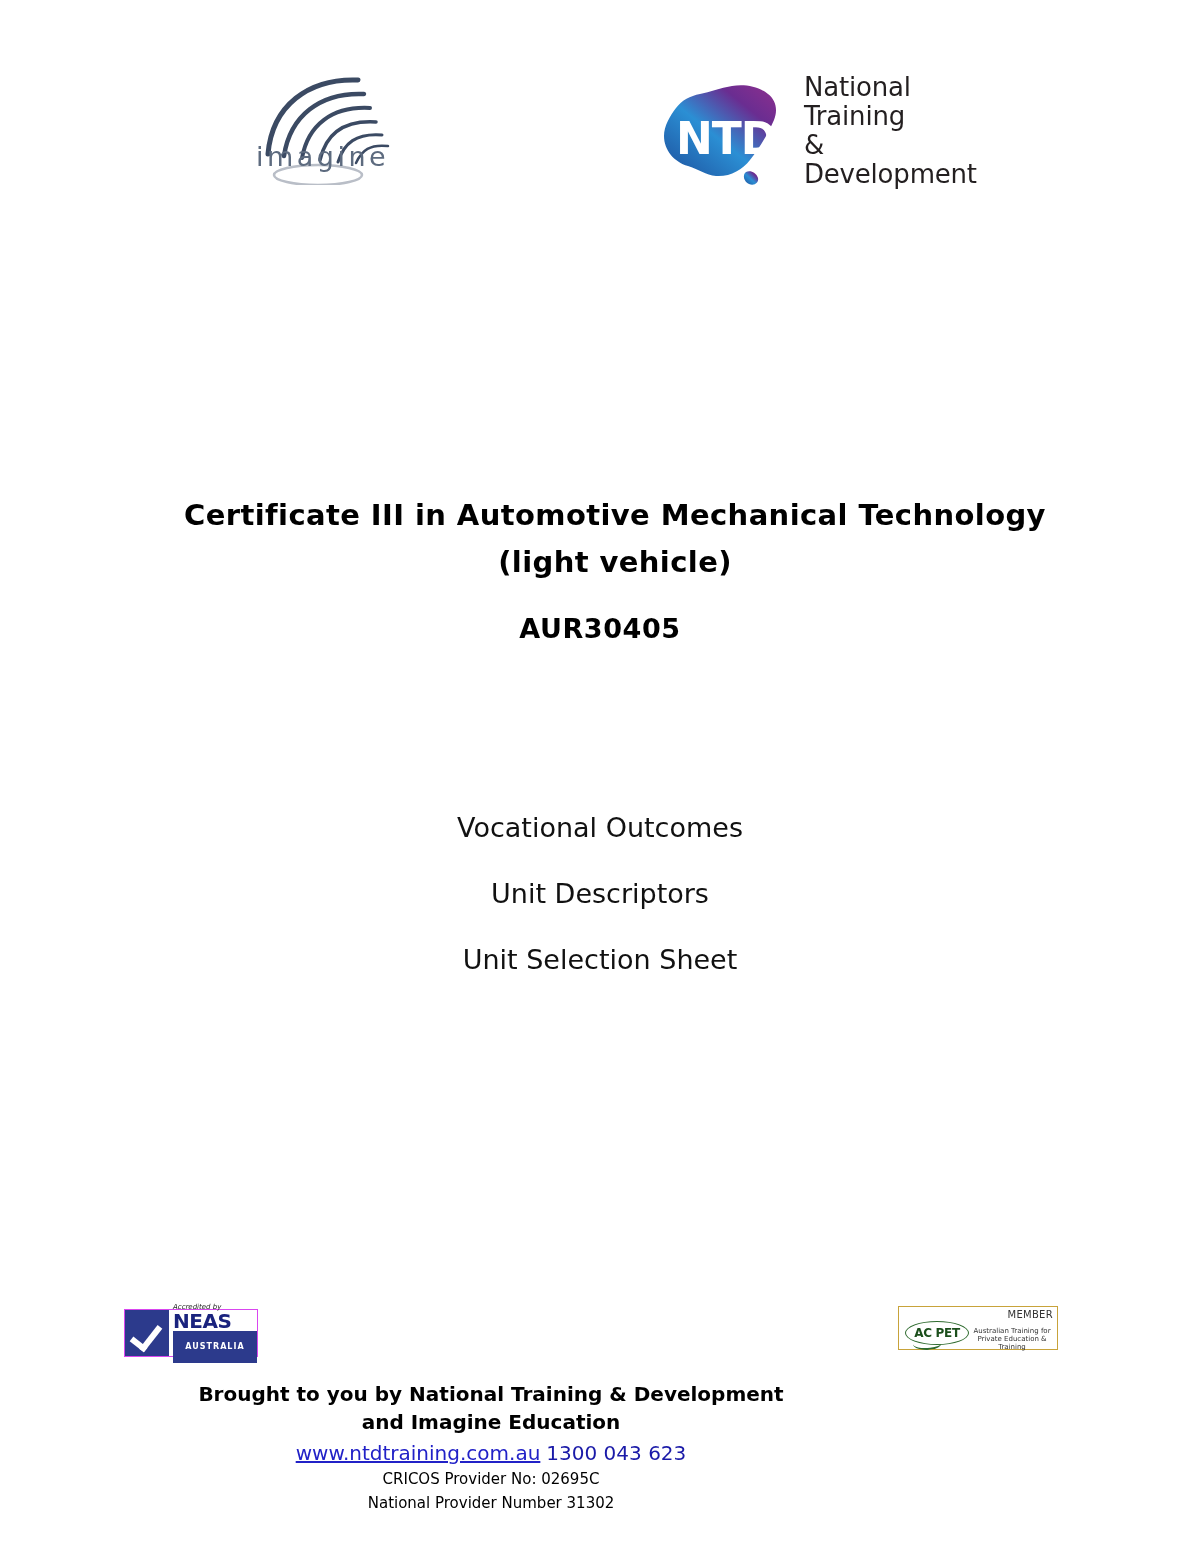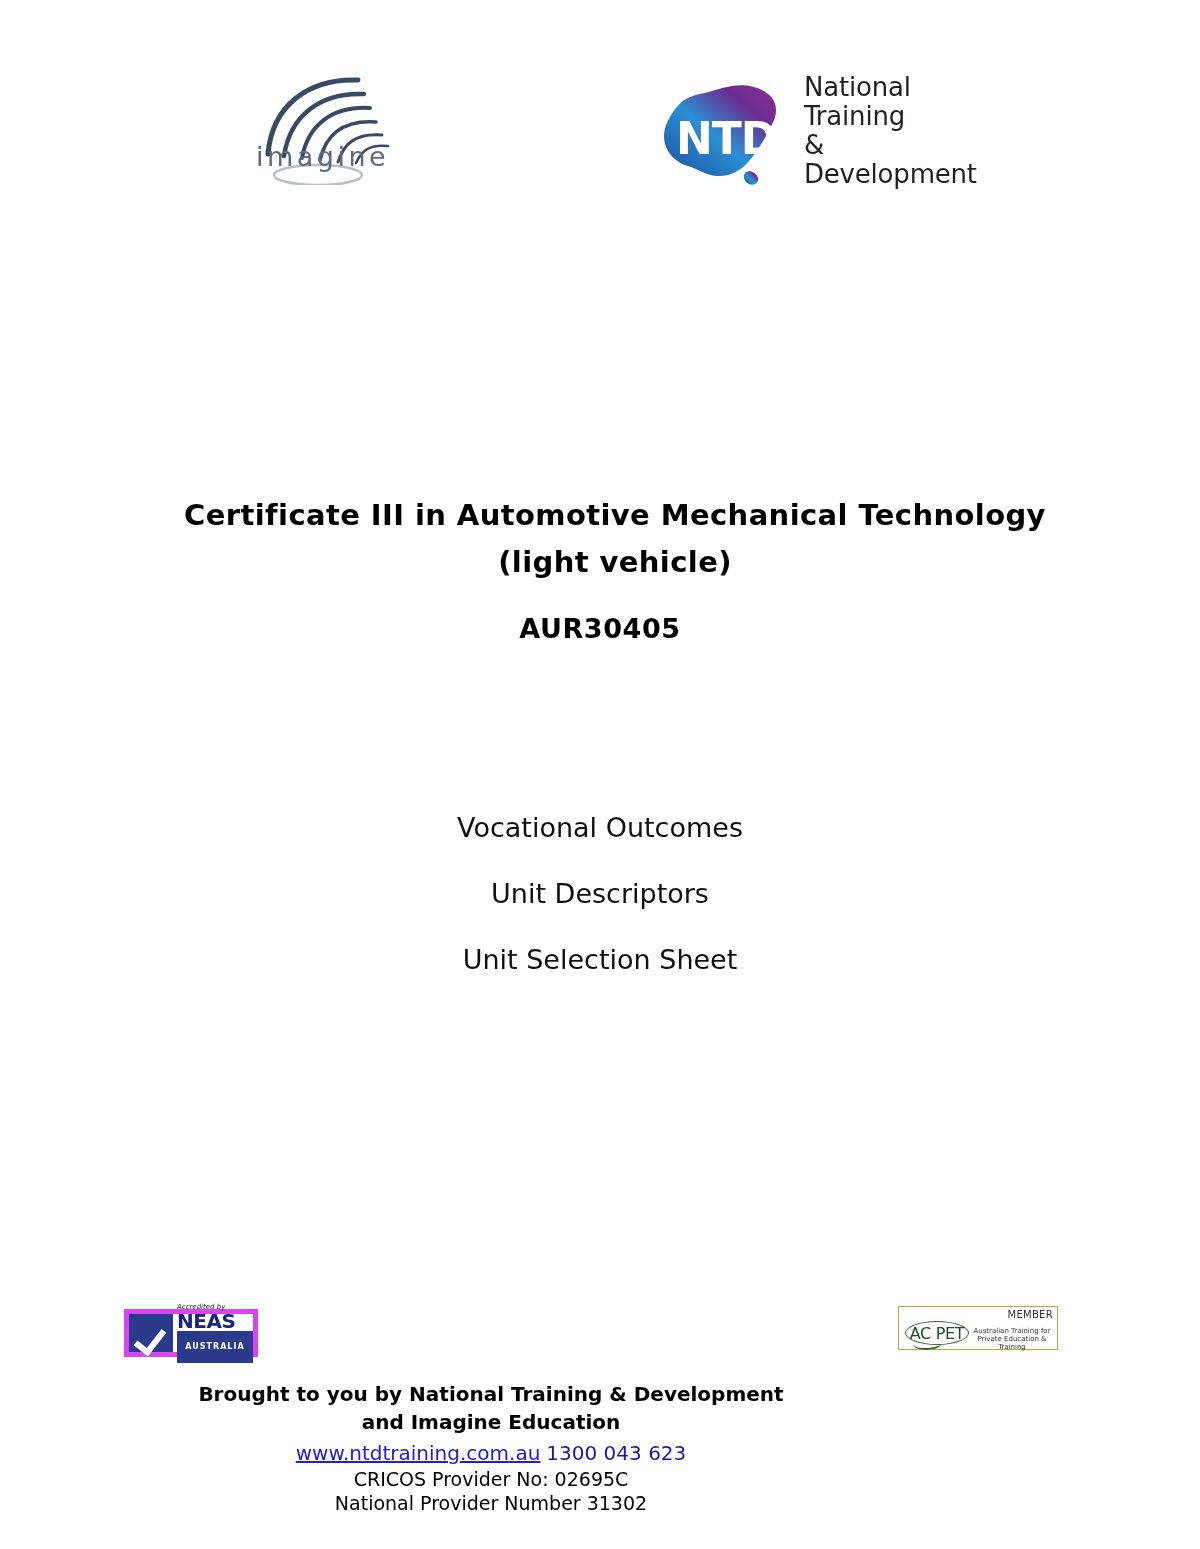--- a/index.html
+++ b/index.html
@@ -105,21 +105,21 @@
     color: #111;
   }
 
   
   .neas-badge {
     position: absolute;
     left: 124px;
     top: 1309px;
     width: 134px;
     height: 48px;
-    border: 5px solid #d946ef;
+    border: 1px solid #d946ef;
     background: #ffffff;
     display: flex;
     align-items: stretch;
     box-sizing: border-box;
   }
   .neas-tick {
     width: 44px;
     background: #2c3a8c;
     position: relative;
     flex: none;
@@ -188,22 +188,22 @@
     position: absolute;
     left: 6px;
     top: 14px;
     width: 62px;
     height: 22px;
     border: 1.5px solid #2f6b2f;
     border-radius: 50%;
     display: flex;
     align-items: center;
     justify-content: center;
-    font-size: 16px;
-    font-weight: normal;
+    font-size: 12px;
+    font-weight: bold;
     color: #1c4f1c;
     letter-spacing: -0.3px;
   }
   .acpet-sub {
     position: absolute;
     left: 70px;
     top: 20px;
     font-size: 7px;
     color: #333;
     line-height: 8px;
@@ -243,21 +243,21 @@
   }
   .footer .contact a {
     color: #2121c7;
     text-decoration: underline;
   }
   .footer .phone {
     color: #1a1aa8;
     margin-left: 6px;
   }
   .footer .small {
-    font-size: 19px;
+    font-size: 15px;
     line-height: 22px;
     color: #000;
     margin-top: 2px;
   }
 </style>
 </head>
 <body>
 
 <div class="page">
 

